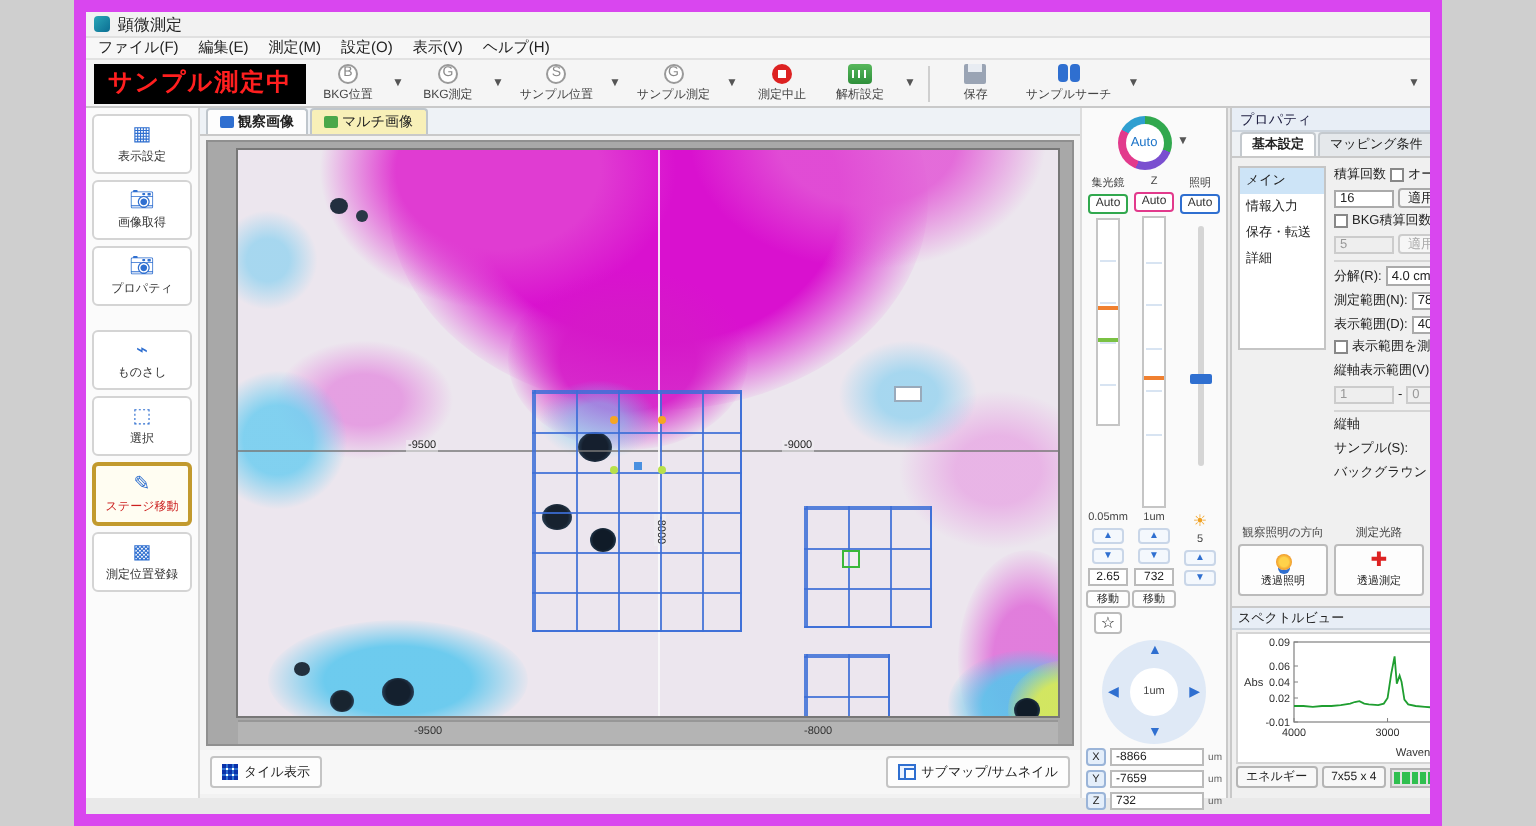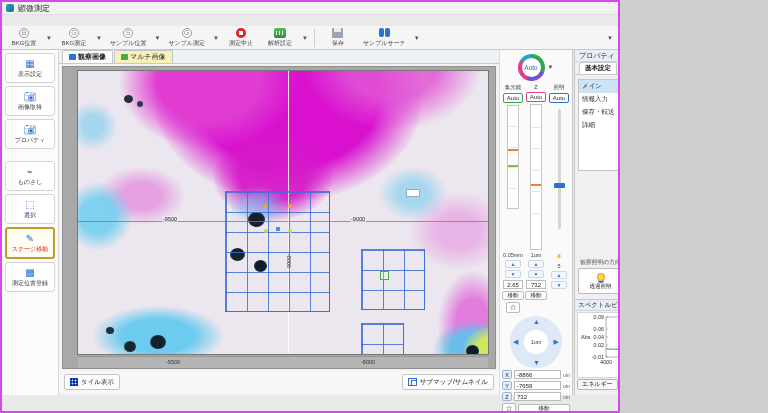--- a/index.html
+++ b/index.html
@@ -1,20 +1,20 @@
 <!DOCTYPE html>
 <html><head>
 <meta charset="utf-8">
 <style>
   * { margin:0; padding:0; box-sizing:border-box; }
   html,body { background:#cfcfcf; }
   #app {
-    position:relative; width:620px; height:413px; overflow:hidden;
+    position:relative; width:684px; height:413px; overflow:hidden;
     font-family:"Liberation Sans","DejaVu Sans",sans-serif;
-    background:#e9e9e9; border:2px solid #d946ef; color:#222;
+    background:#e9e9e9; border:6px solid #d946ef; color:#222;margin-left:37px;
   }
   
   .titlebar { position:absolute; left:0; top:0; width:100%; height:13px; background:#f2f2f2; display:flex; align-items:center; gap:4px; padding:0 4px; font-size:8px; border-bottom:1px solid #e0e0e0;}
   .appicon { width:8px; height:8px; background:linear-gradient(135deg,#2aa7b8,#0b6e93); border-radius:2px; }
   .menubar { position:absolute; left:0; top:13px; width:100%; height:11px; background:#f7f7f7; display:flex; align-items:center; gap:10px; padding:0 6px; font-size:7.5px; border-bottom:1px solid #e2e2e2;}
   .menu-item{ cursor:default; }
   .toolbar { position:absolute; left:0; top:24px; width:100%; height:24px; background:#f5f5f5; border-bottom:1px solid #c9c9c9; display:flex; align-items:center; padding:0 4px; gap:3px;}
   .banner { width:106px; height:20px; background:#000; color:#ff1f1f; font-weight:bold; font-size:12px; display:flex; align-items:center; justify-content:center; letter-spacing:1px;}
   .tb-btn { height:22px; display:flex; flex-direction:column; align-items:center; justify-content:center; padding:0 3px; min-width:36px; border:1px solid transparent; border-radius:2px;}
   .tb-ic { height:11px; display:flex; align-items:center; justify-content:center; }
@@ -148,22 +148,31 @@
 </head>
 <body>
 
 <div id="app">
 
   <div class="titlebar">
     <span class="appicon"></span>
     <span>顕微測定</span>
   </div>
 
+  <div class="menubar">
+    <span class="menu-item">ファイル(F)</span>
+    <span class="menu-item">編集(E)</span>
+    <span class="menu-item">測定(M)</span>
+    <span class="menu-item">設定(O)</span>
+    <span class="menu-item">表示(V)</span>
+    <span class="menu-item">ヘルプ(H)</span>
+  </div>
 
   <div class="toolbar">
+    <div class="banner">サンプル測定中</div>
 
     <div class="tb-btn">
       <div class="tb-ic">
           <span class="circ">B</span>
         </div>
       <div class="tb-lb">BKG位置</div>
     </div>
     <span class="dd">▼</span>
 
     <div class="tb-btn">

